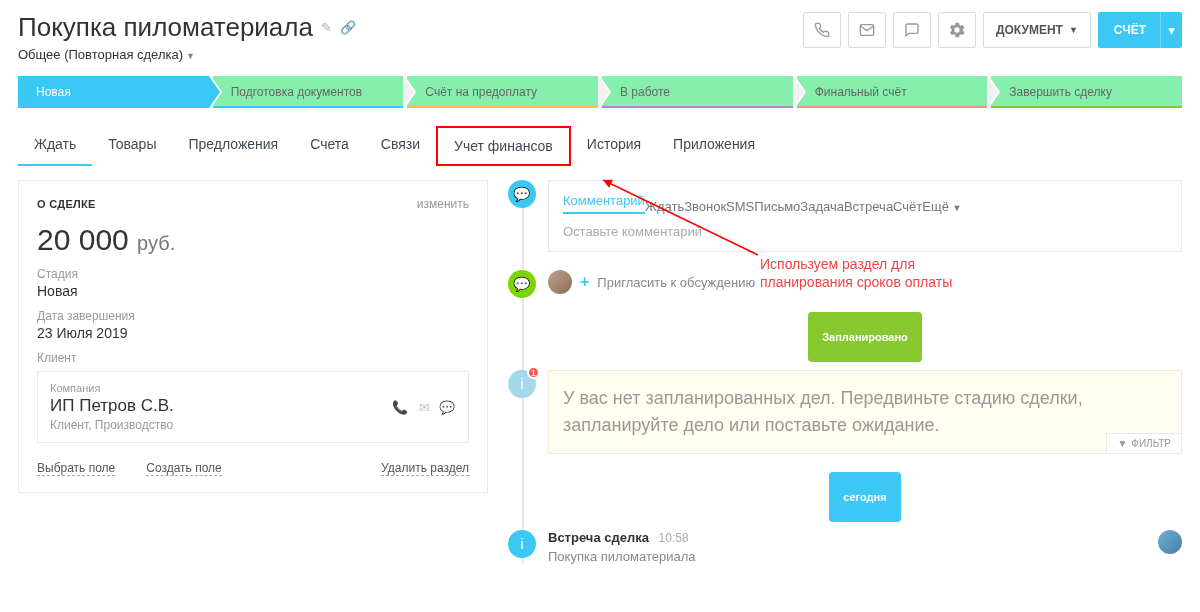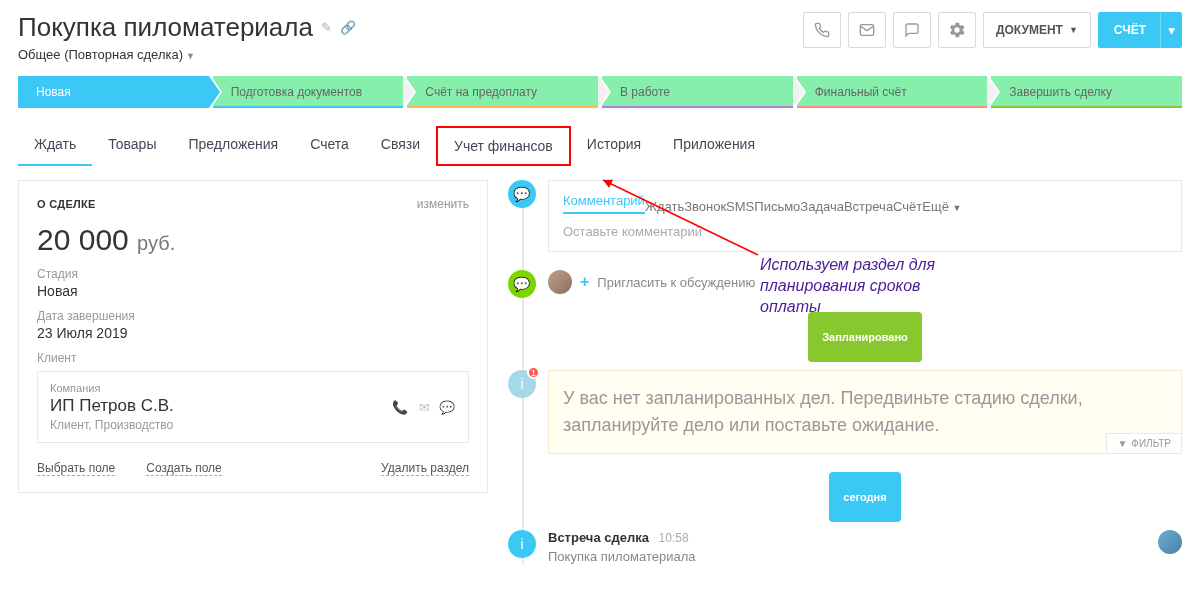--- a/index.html
+++ b/index.html
@@ -63,21 +63,21 @@
 .pill{display:inline-block;padding:19px 14px;border-radius:4px;color:#fff;font-size:11px;font-weight:bold}
 .pill.green{background:#86c82d}
 .pill.blue{background:#3bc8f5}
 .pill-row{text-align:center;margin:8px 0}
 .planned-box{background:#fffef0;border:1px solid #f0edd0;padding:14px;color:#999;font-size:18px;line-height:1.5}
 .filter-btn{position:absolute;right:0;top:253px;border:1px solid #e8e8e8;padding:4px 10px;font-size:10px;color:#999;display:flex;align-items:center;gap:4px;cursor:pointer;background:#fff}
 .event-row{display:flex;justify-content:space-between;align-items:flex-start}
 .event-title{font-size:13px;font-weight:bold;color:#333}
 .event-time{color:#aaa;font-size:12px;font-weight:normal;margin-left:6px}
 .event-sub{color:#888;font-size:13px;margin-top:4px}
-.annotation{position:absolute;color:#4c1d95;font-size:16px;font-style:italic;line-height:1.3}
+.annotation{position:absolute;color:#ef4444;font-size:14px;line-height:1.3}
 .arrow{position:absolute;pointer-events:none}
 svg{display:block}
 </style>
 </head>
 <body>
 
 <div class="header">
   <div>
     <div class="title-row">
       <span class="title">Покупка пиломатериала</span>

